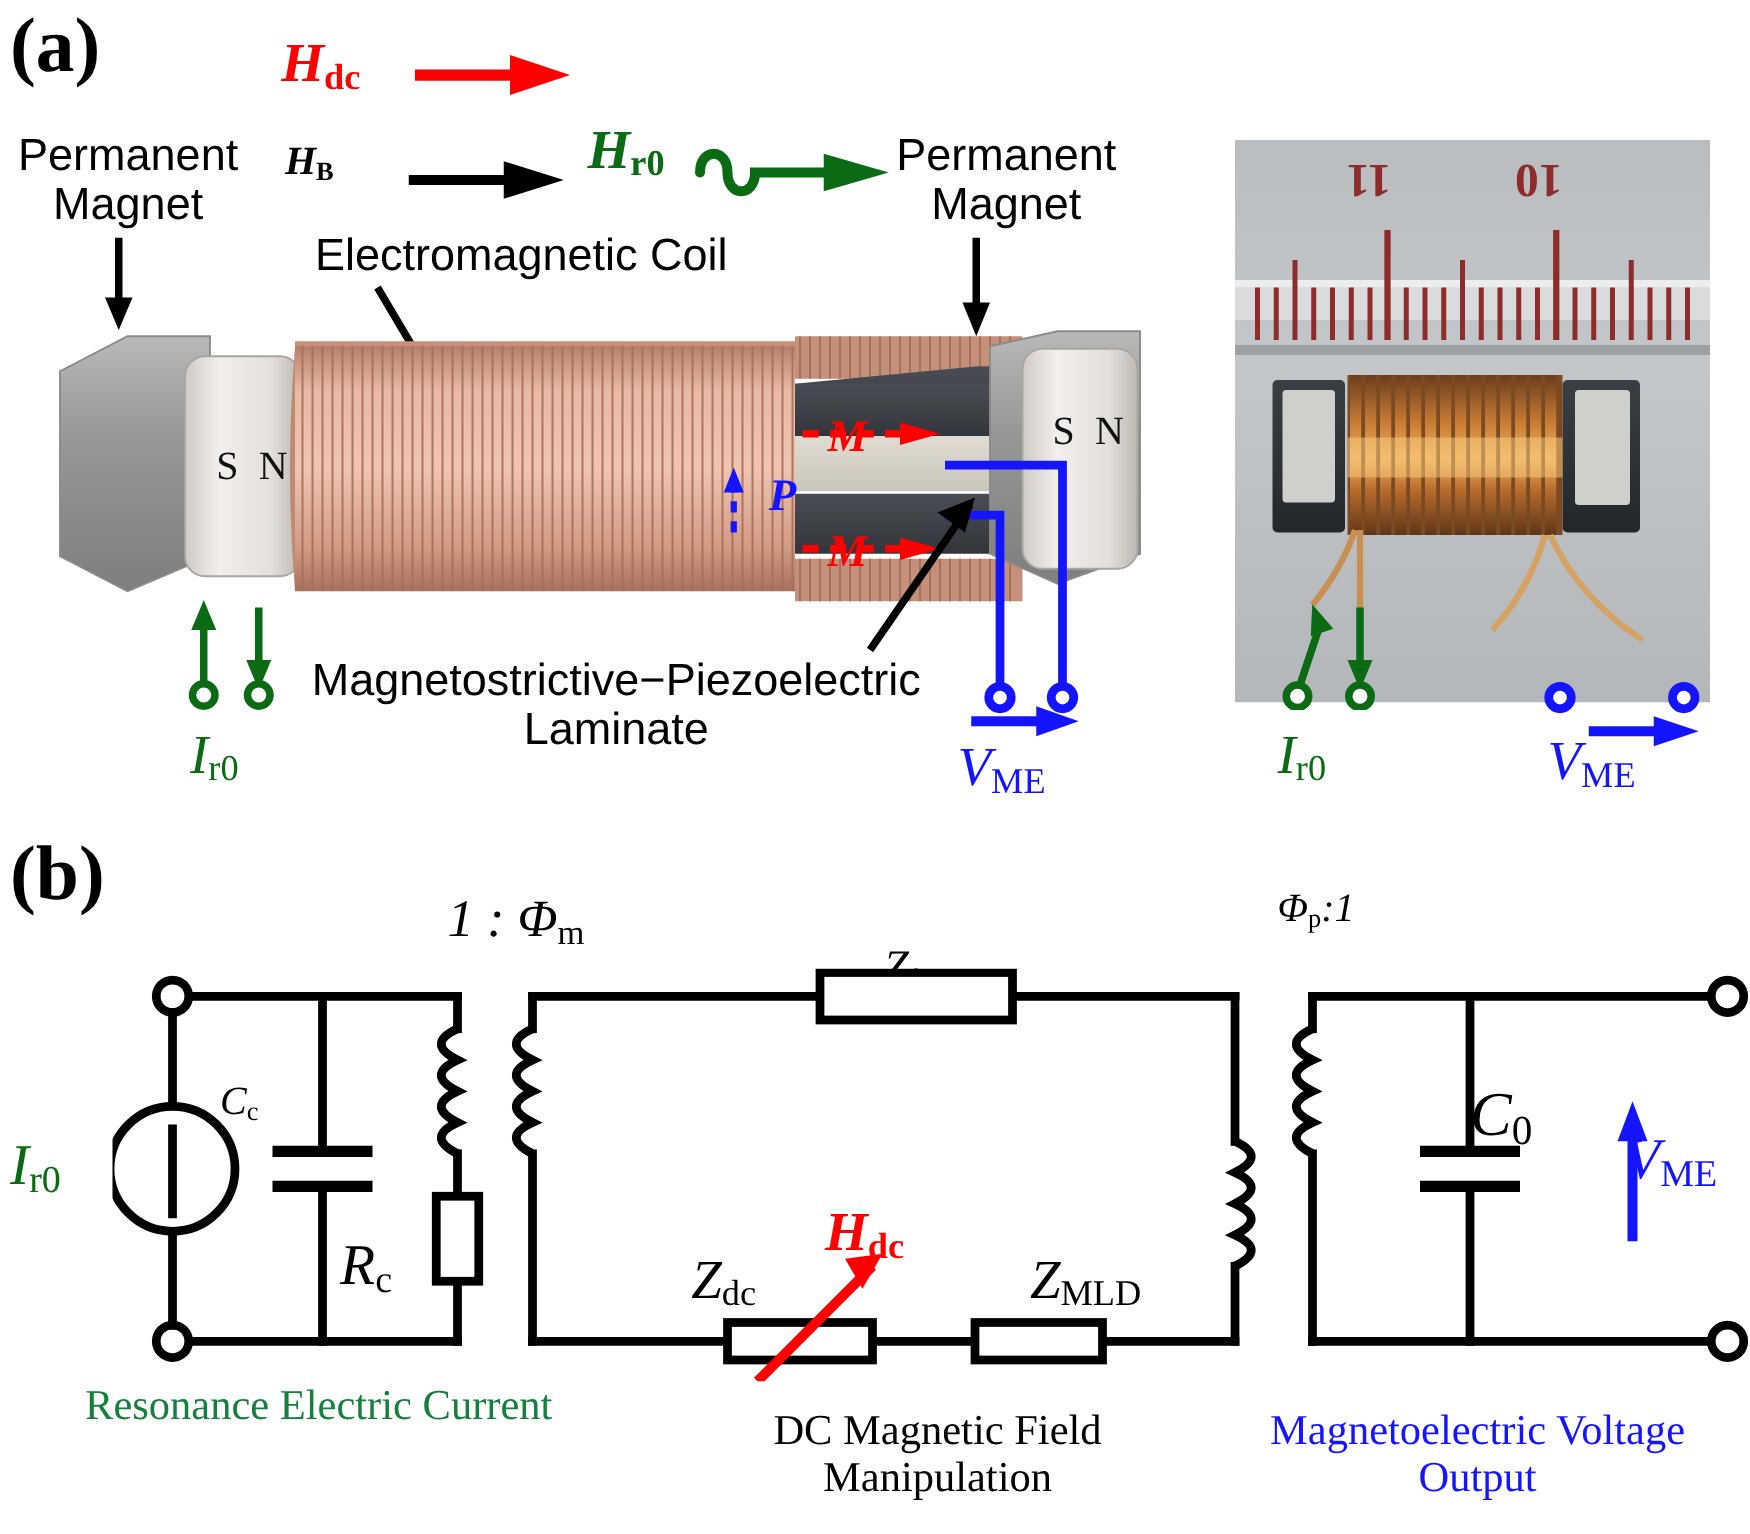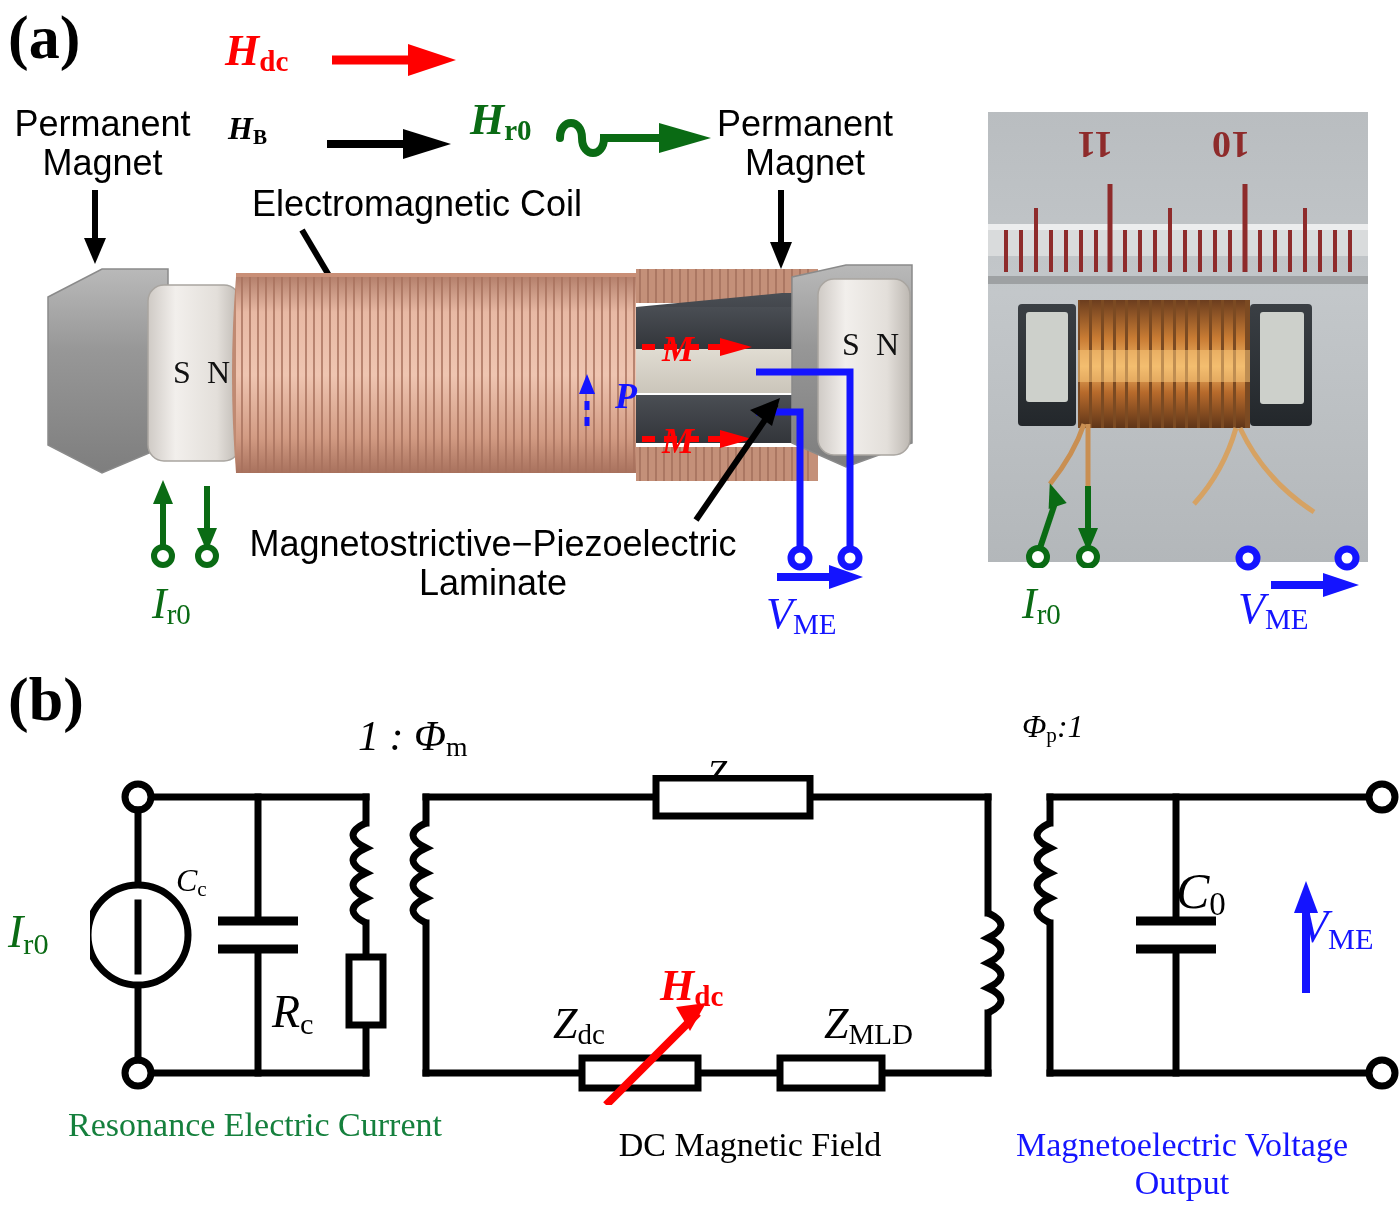--- a/index.html
+++ b/index.html
@@ -508,17 +508,18 @@
 </div>
 <div class="abs symup blue" style="left:1300px;top:900px;font-size:46px;">
   <span>V</span><span class="subn">ME</span>
 </div>
 
 <div class="abs cap" style="left:10px;top:1106px;width:490px;color:#15803d;">
   <div>Resonance Electric Current</div>
 </div>
 <div class="abs cap" style="left:560px;top:1126px;width:380px;color:#000;">
   <div>DC Magnetic Field</div>
+  <div>Manipulation</div>
 </div>
 <div class="abs cap" style="left:962px;top:1126px;width:440px;color:#1414ff;">
   <div>Magnetoelectric Voltage</div>
   <div>Output</div>
 </div>
 
 </body></html>

